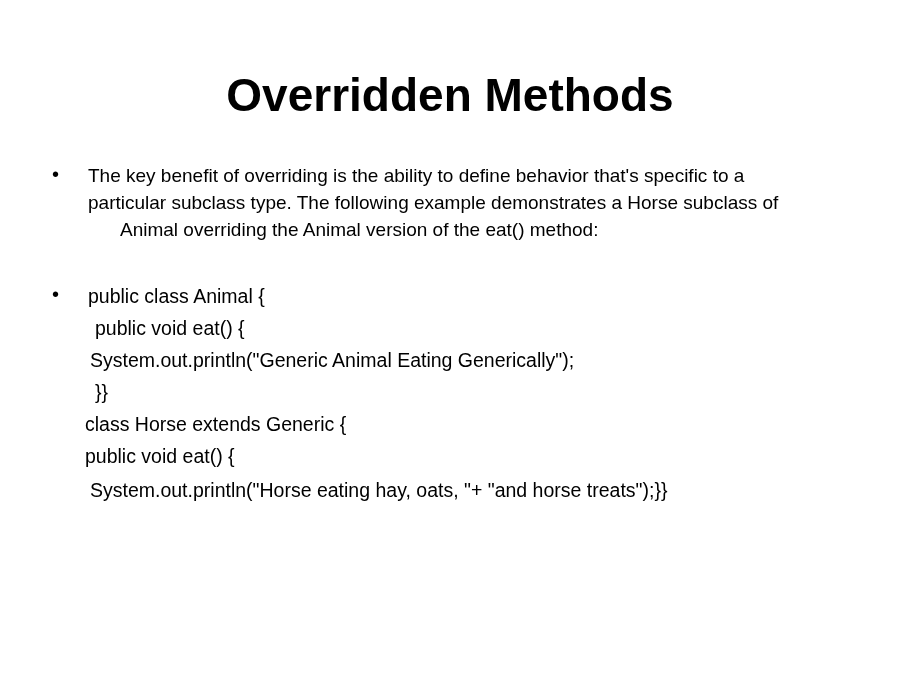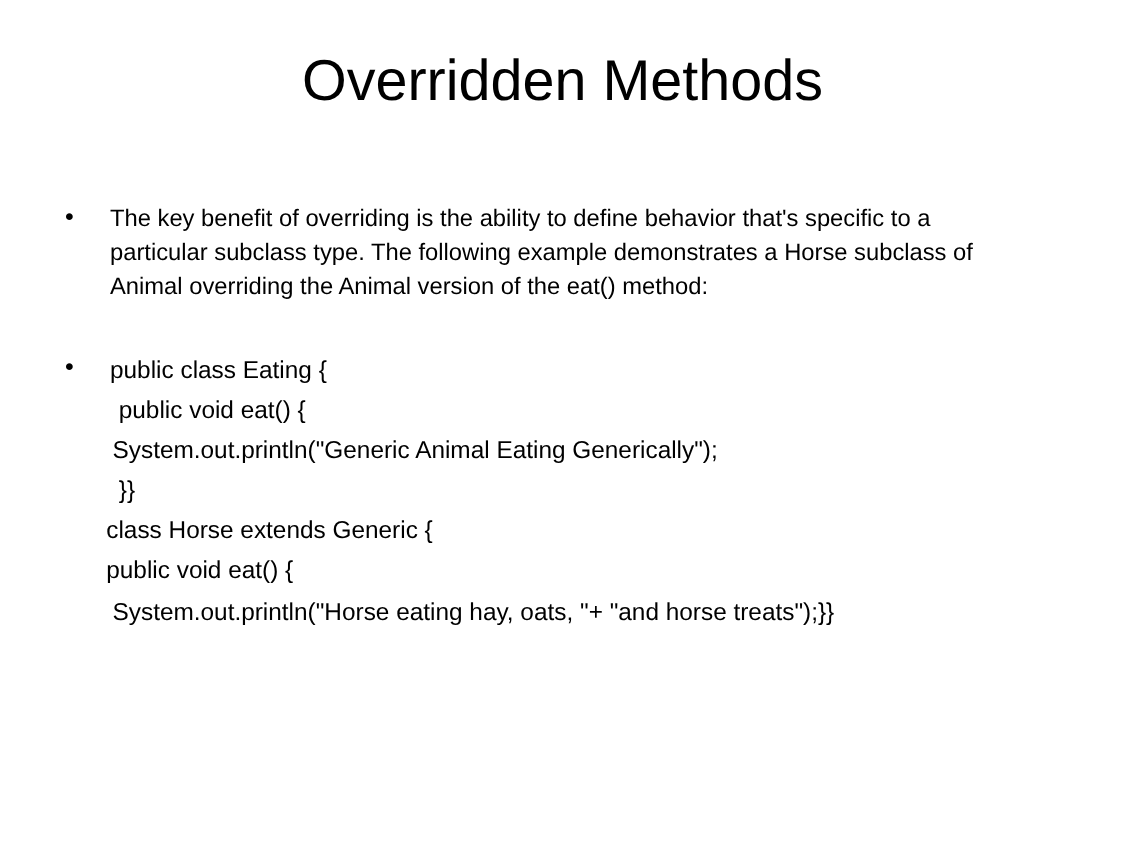--- a/index.html
+++ b/index.html
@@ -1,45 +1,45 @@
 <!DOCTYPE html>
 <html><head>
   <meta charset="utf-8">
   <style>
     html, body { margin: 0; padding: 0; }
     body {
       width: 900px; height: 675px; background: #ffffff; position: relative;
       overflow: hidden; font-family: "Liberation Sans", sans-serif; color: #000;
     }
     .title {
-      position: absolute; left: 0; top: 37px; width: 900px; text-align: center;
-      font-size: 46px; font-weight: normal; letter-spacing: 0px;
+      position: absolute; left: 0; top: 68px; width: 900px; text-align: center;
+      font-size: 46px; font-weight: bold; letter-spacing: 0px;
     }
     .bullet-block { position: absolute; left: 52px; }
     .bullet-dot { position: absolute; left: 0; top: 0; font-size: 20px; }
     .text { position: absolute; font-size: 19px; line-height: 26px; white-space: nowrap; }
     .para { left: 36px; top: 0; }
     .code-line { position: absolute; font-size: 19.5px; line-height: 26px; white-space: nowrap; }
   </style>
 </head>
 <body>
 
 <div>
   <div class="title">Overridden Methods</div>
 
   <div class="bullet-block" style="top:163px;">
     <span class="bullet-dot">•</span>
     <div class="text para" style="top:0px;">The key benefit of overriding is the ability to define behavior that's specific to a</div>
     <div class="text para" style="top:27px;">particular subclass type. The following example demonstrates a Horse subclass of</div>
-    <div class="text para" style="top:54px;">Animal overriding the Animal version of the eat() method:</div>
+    <div class="text para" style="top:54px;margin-left:32px;">Animal overriding the Animal version of the eat() method:</div>
   </div>
 
   <div class="bullet-block" style="top:283px;">
     <span class="bullet-dot">•</span>
-    <div class="code-line" style="left:36px; top:0px;">public class Eating {</div>
+    <div class="code-line" style="left:36px; top:0px;">public class Animal {</div>
     <div class="code-line" style="left:43px; top:32px;">public void eat() {</div>
     <div class="code-line" style="left:38px; top:64px;">System.out.println("Generic Animal Eating Generically");</div>
     <div class="code-line" style="left:43px; top:96px;">}}</div>
     <div class="code-line" style="left:33px; top:128px;">class Horse extends Generic {</div>
     <div class="code-line" style="left:33px; top:160px;">public void eat() {</div>
     <div class="code-line" style="left:38px; top:194px;">System.out.println("Horse eating hay, oats, "+ "and horse treats");}}</div>
   </div>
 </div>
 
 </body></html>

